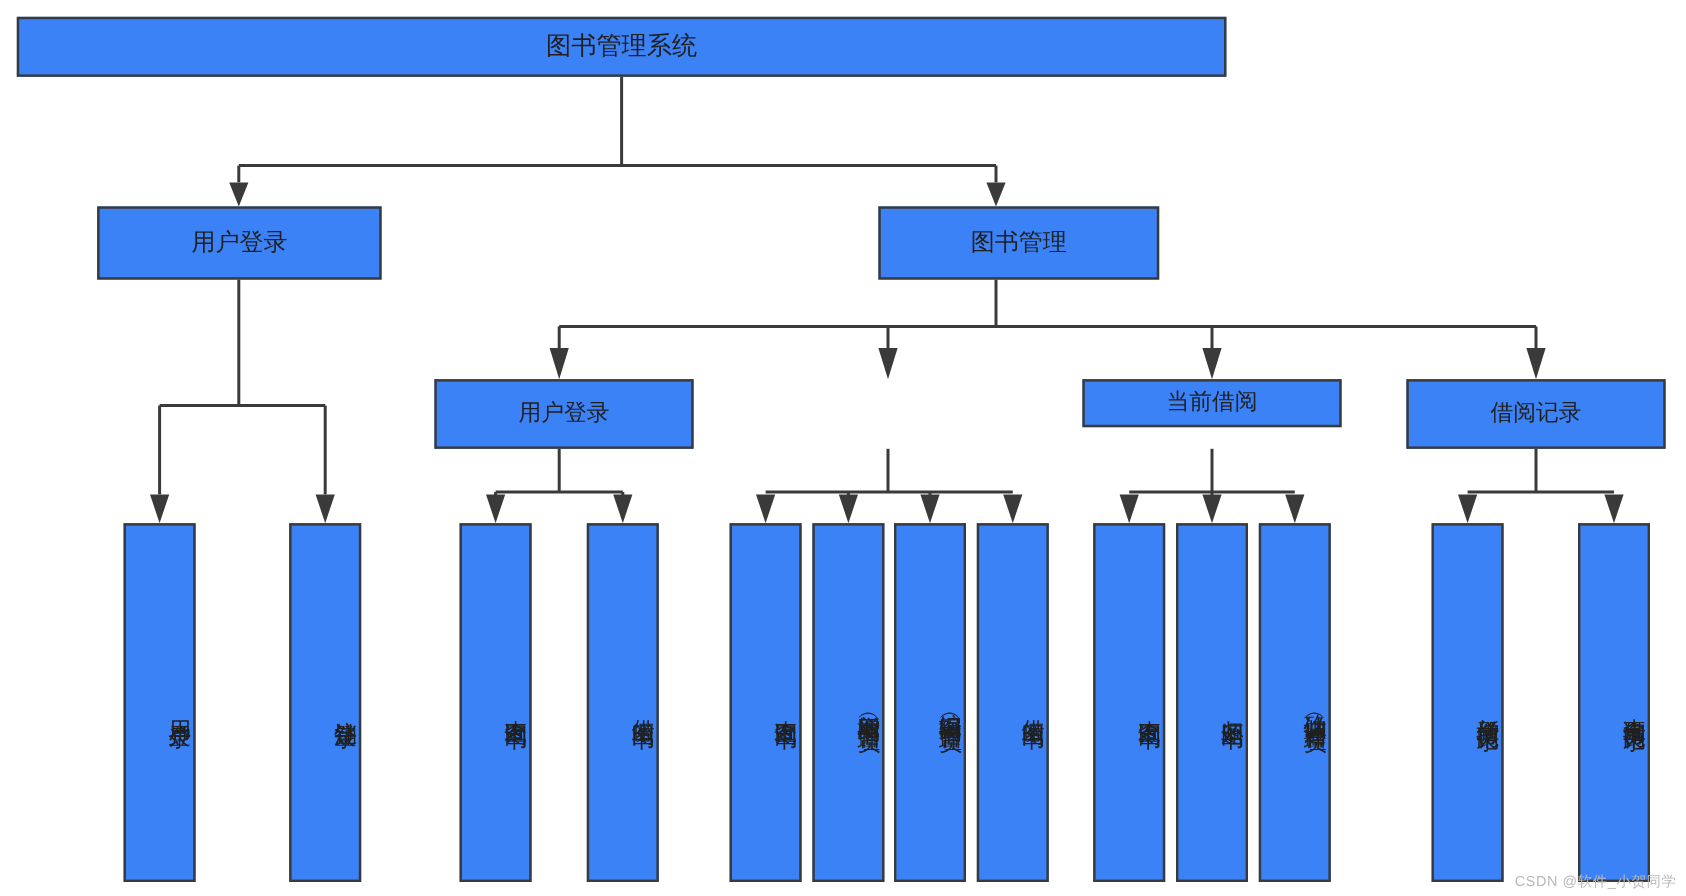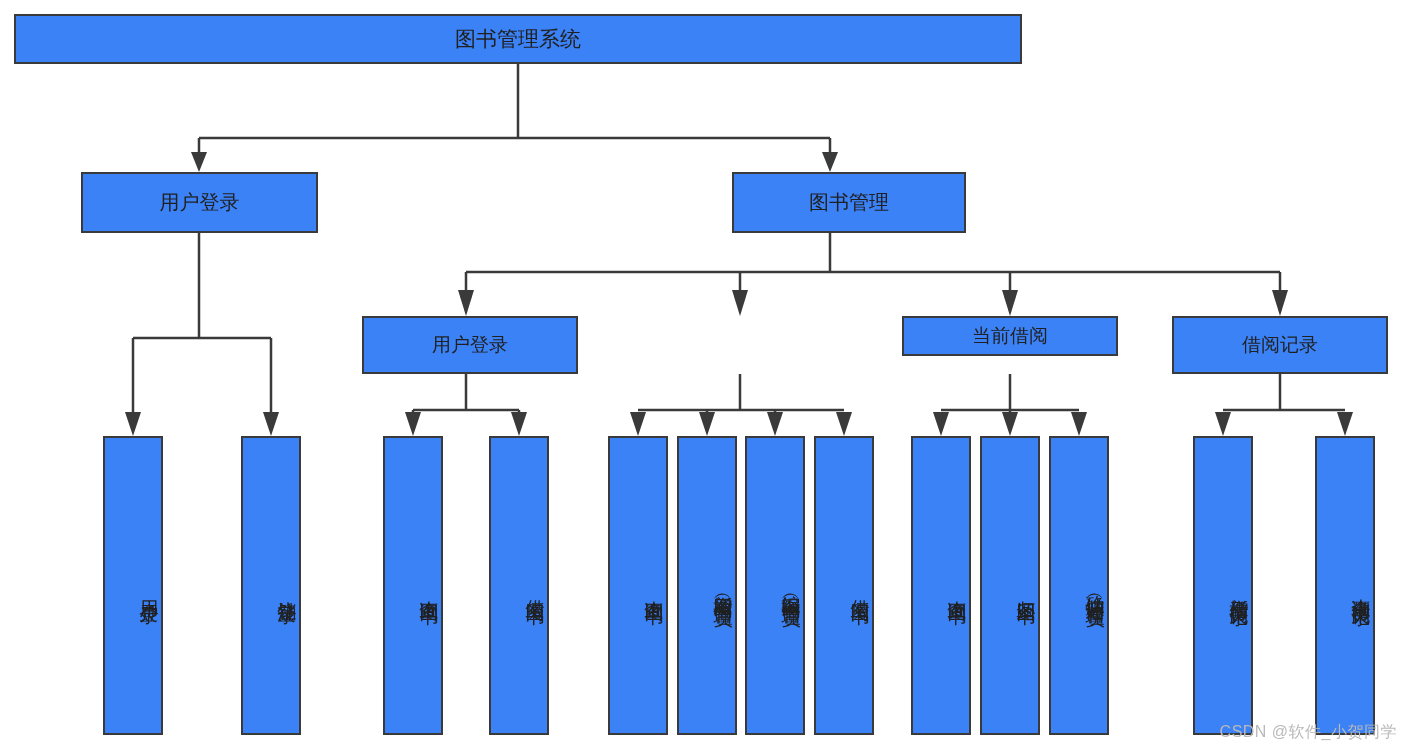--- a/index.html
+++ b/index.html
@@ -50,21 +50,21 @@
   #wires path, #wires line{
     stroke:#3a3a3a;
     stroke-width:2.5;
     fill:none;
   }
   #wires polygon{ fill:#3a3a3a; }
   .watermark{
     position:absolute;
     right:8px;
     bottom:4px;
-    font-size:16px;
+    font-size:12px;
     color:#b9b9b9;
     letter-spacing:0.5px;
     white-space:nowrap;
   }
 </style>
 </head>
 <body>
 
 <div id="canvas">
 

